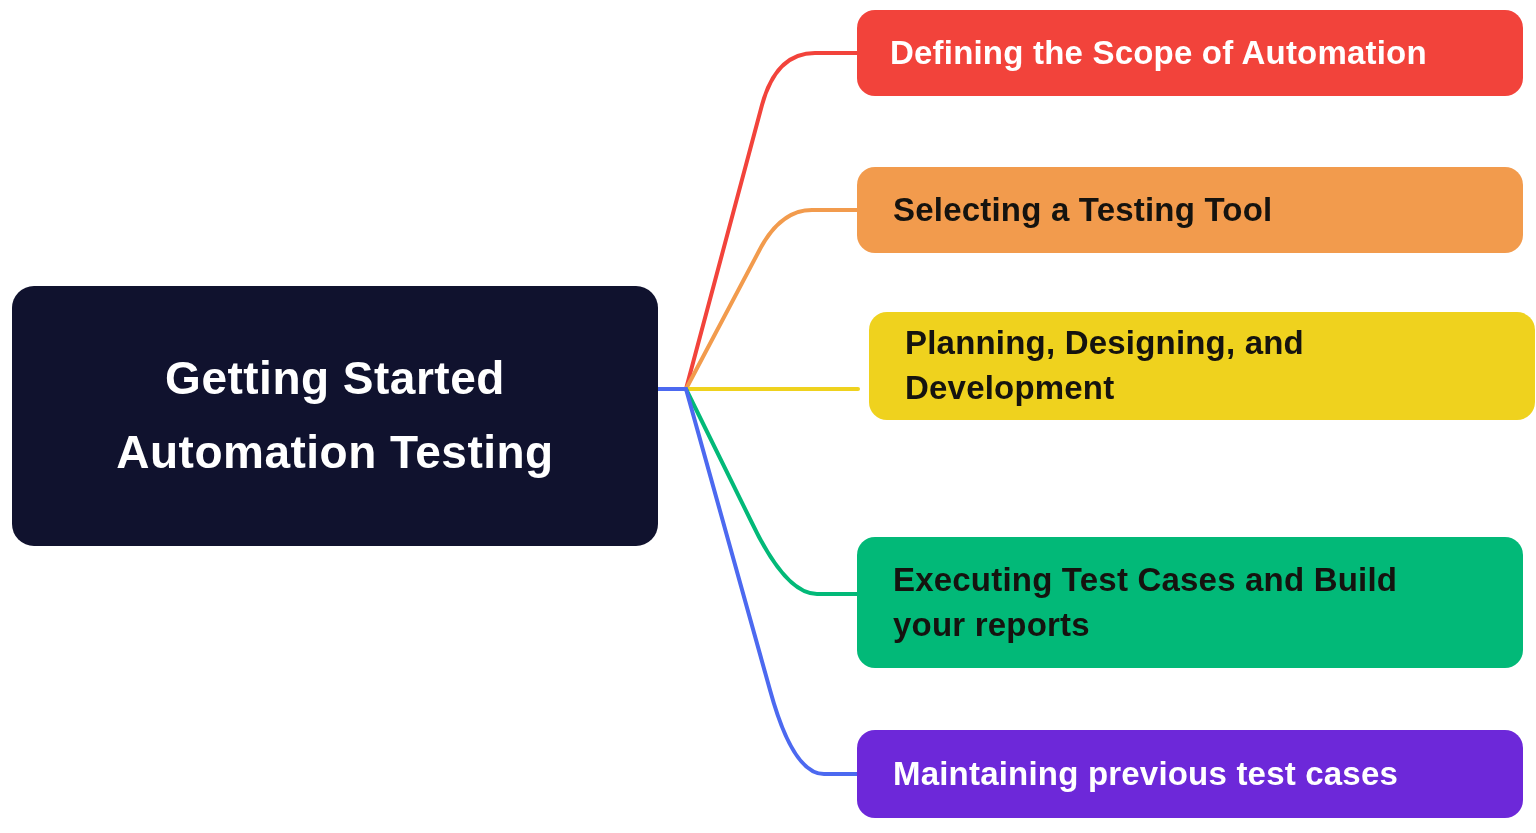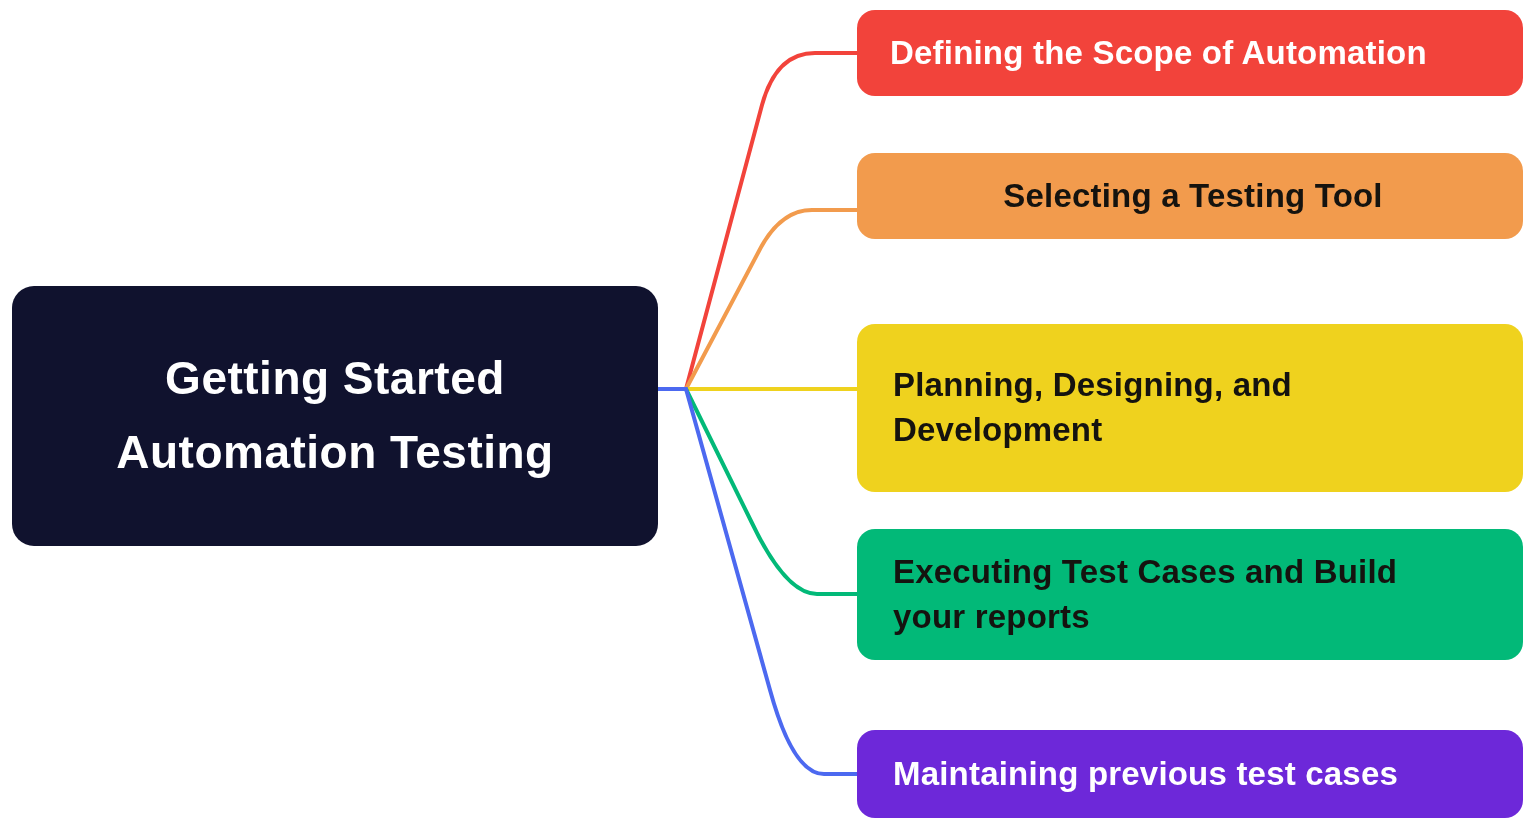--- a/index.html
+++ b/index.html
@@ -59,22 +59,22 @@
     padding-right: 30px;
   }
   .branch-label {
     font-size: 33px;
     font-weight: 700;
     line-height: 1.35;
     white-space: pre-line;
     letter-spacing: 0.2px;
   }
   .b0 { top: 10px;  height: 86px;  }
-  .b1 { top: 153px; height: 86px; justify-content: center;  }
-  .b2 { top: 324px; height: 168px; }
+  .b1 { top: 167px; height: 86px;  }
+  .b2 { top: 312px; height: 108px; margin-left: 12px; }
   .b3 { top: 529px; height: 131px; }
   .b4 { top: 730px; height: 88px;  }
 </style>
 </head>
 <body>
 
 <div class="canvas">
 
   <svg class="links" viewBox="0 0 1536 833" aria-hidden="true">
     <path d="M 686 389 L 762 105 Q 776 53 815 53 L 858 53" stroke="#f2433b"></path>
@@ -95,21 +95,21 @@
 
   <div class="node branch b1" style="background: rgb(242, 155, 77); color: rgb(21, 19, 15);">
     <div class="branch-label">Selecting a Testing Tool</div>
   </div>
 
   <div class="node branch b2" style="background: rgb(239, 210, 30); color: rgb(21, 19, 15);">
     <div class="branch-label">Planning, Designing, and
 Development</div>
   </div>
 
-  <div class="node branch b3" style="background: rgb(2, 185, 120); color: rgb(21, 19, 15);">
+  <div class="node branch b3" style="background: rgb(2, 185, 120); color: rgb(21, 19, 15); margin-top: 8px;">
     <div class="branch-label">Executing Test Cases and Build
 your reports</div>
   </div>
 
   <div class="node branch b4" style="background: #6d28d9; color: rgb(255, 255, 255);">
     <div class="branch-label">Maintaining previous test cases</div>
   </div>
 
 </div>
 

